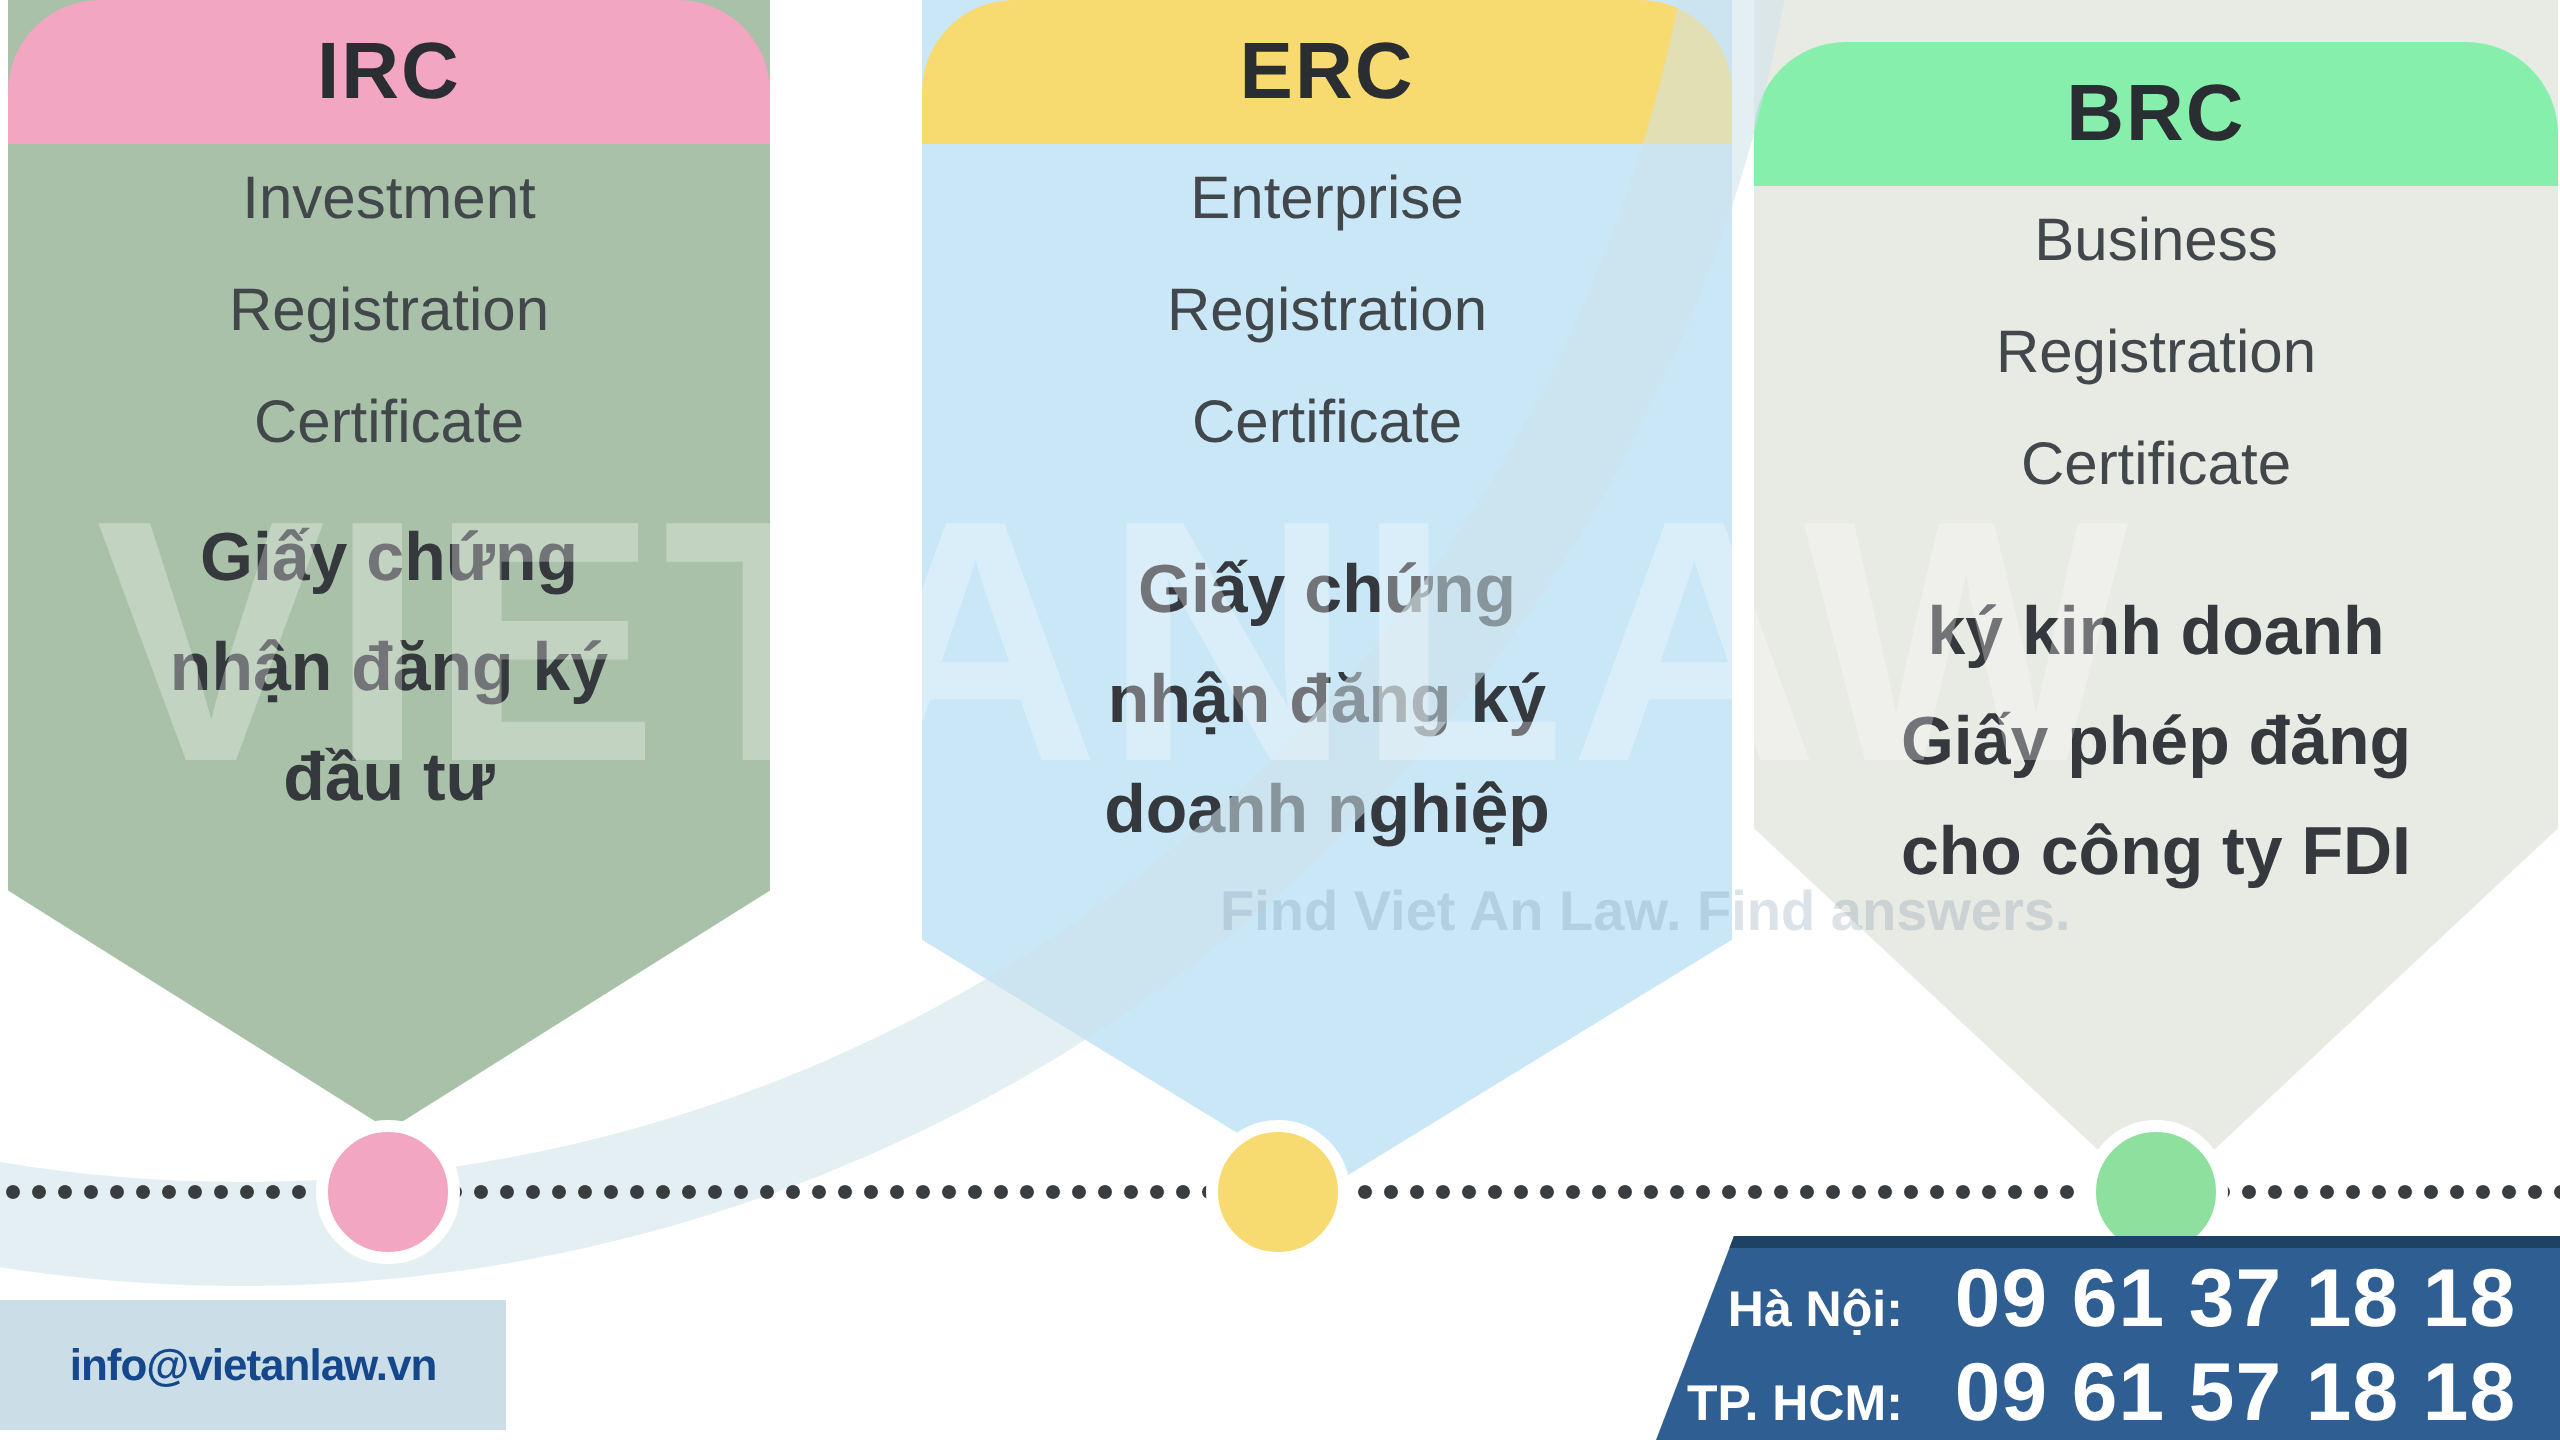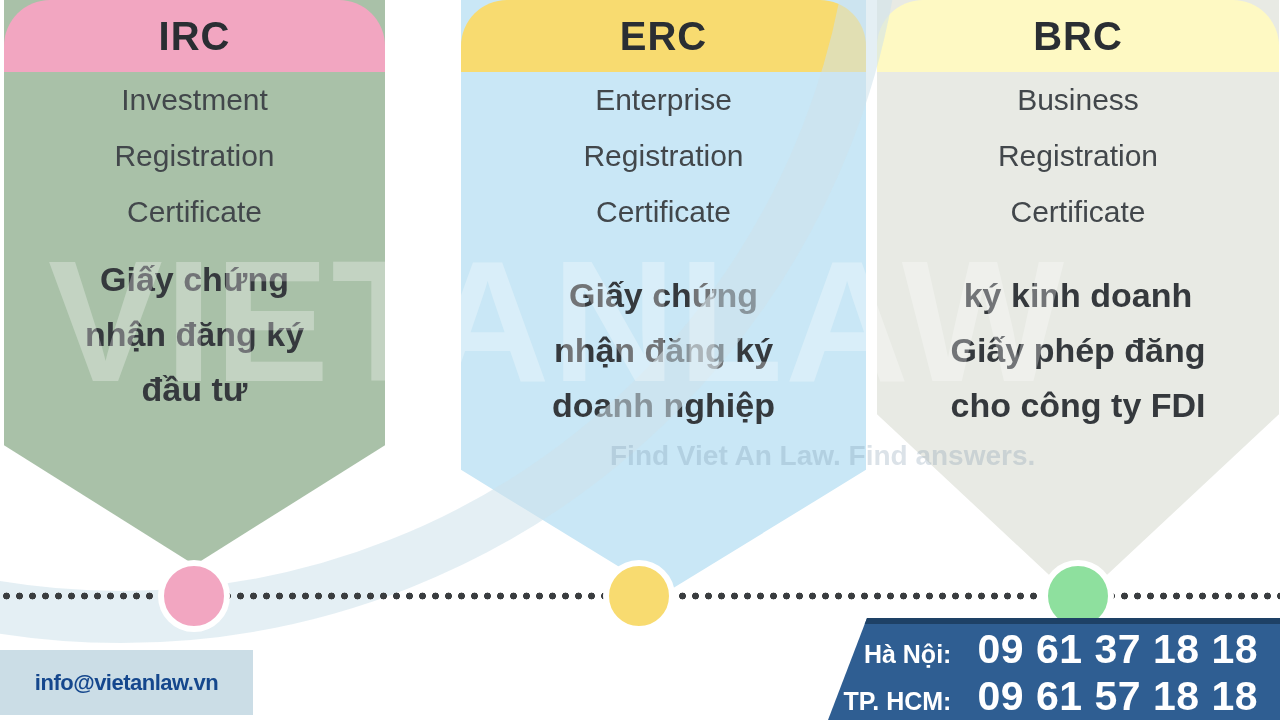--- a/index.html
+++ b/index.html
@@ -130,21 +130,21 @@
       <div class="panel-vi">
         <span>Giấy chứng</span>
         <span>nhận đăng ký</span>
         <span>doanh nghiệp</span>
       </div>
     </div>
   </div>
 
   <div class="panel col3">
     <div class="panel-body" style="background-color: rgb(232, 234, 228);"></div>
-    <div class="panel-header" style="background-color: #fef9c3;">BRC</div>
+    <div class="panel-header" style="background-color: #86efac; margin-top: 21px;">BRC</div>
     <div class="panel-text">
       <div class="panel-en">
         <span>Business</span>
         <span>Registration</span>
         <span>Certificate</span>
       </div>
       <div class="panel-vi">
         <span>ký kinh doanh</span>
         <span>Giấy phép đăng</span>
         <span>cho công ty FDI</span>

